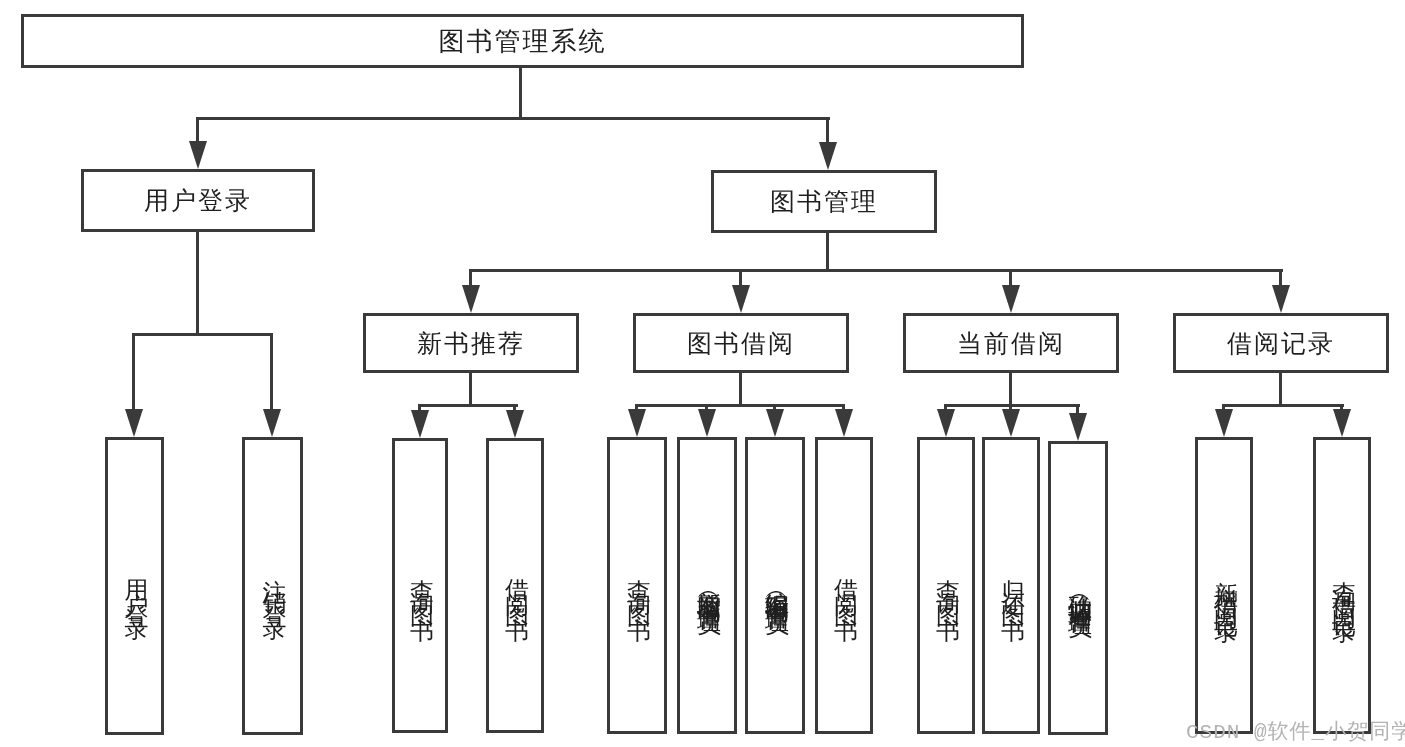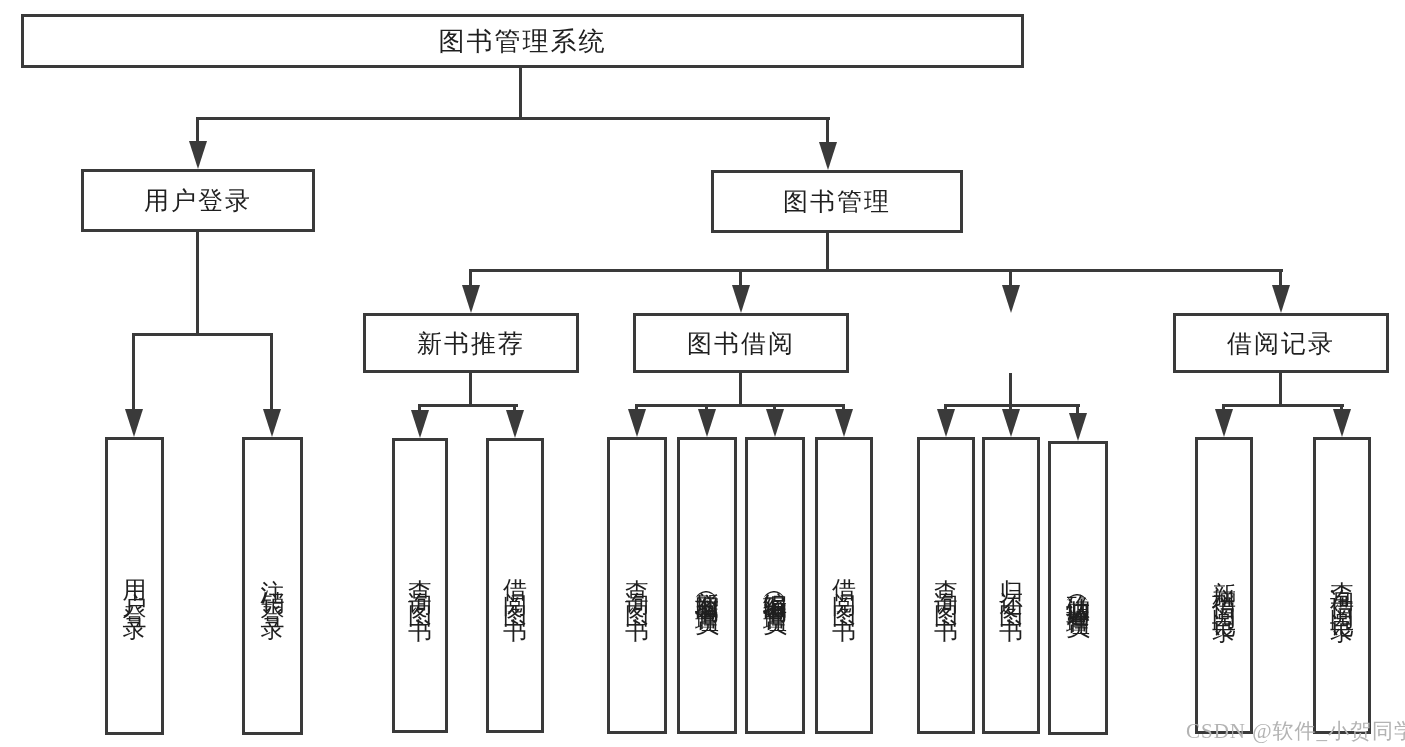--- a/index.html
+++ b/index.html
@@ -1,18 +1,18 @@
 <!DOCTYPE html>
 <html><head>
 <meta charset="utf-8">
 <style>
   html,body{margin:0;padding:0;background:#ffffff;}
   .stage{
     position:relative;width:1405px;height:747px;background:#ffffff;overflow:hidden;
-    font-family:Liberation Serif, serif;color:#1f1f1f;
+    font-family:Liberation Mono, monospace;color:#1f1f1f;
   }
   .box{
     position:absolute;box-sizing:border-box;background:#ffffff;
     border:3px solid #3a3a3a;display:flex;align-items:center;justify-content:center;
   }
   .h-box{font-size:25px;letter-spacing:2px;white-space:nowrap;}
   .root-box{font-size:26px;}
   .leaf .vtext{
     writing-mode:vertical-rl;text-orientation:mixed;
     font-size:24px;line-height:1;white-space:nowrap;
@@ -45,21 +45,21 @@
   <div class="vline" style="left:519px;top:68px;height:50px;"></div>
   <div class="hline" style="left:196px;top:117px;width:634px;"></div>
   <div class="vline" style="left:196px;top:117px;height:28px;"></div>
   <div class="arrow" style="left:189px;top:141px;"></div>
   <div class="vline" style="left:826px;top:117px;height:28px;"></div>
   <div class="arrow" style="left:819px;top:142px;"></div>
 
   <div class="box h-box" style="left:81px;top:169px;width:234px;height:63px;">
     <span>用户登录</span>
   </div>
-  <div class="box h-box" style="left:711px;top:170px;width:252px;height:63px;">
+  <div class="box h-box" style="left:711px;top:170px;width:226px;height:63px;">
     <span>图书管理</span>
   </div>
 
   <div class="vline" style="left:196px;top:232px;height:104px;"></div>
   <div class="hline" style="left:132px;top:333px;width:141px;"></div>
   <div class="vline" style="left:132px;top:333px;height:78px;"></div>
   <div class="arrow" style="left:125px;top:409px;"></div>
   <div class="vline" style="left:270px;top:333px;height:78px;"></div>
   <div class="arrow" style="left:263px;top:409px;"></div>
 
@@ -79,20 +79,23 @@
   <div class="vline" style="left:1009px;top:269px;height:18px;"></div>
   <div class="arrow" style="left:1002px;top:285px;"></div>
   <div class="vline" style="left:1279px;top:269px;height:18px;"></div>
   <div class="arrow" style="left:1272px;top:285px;"></div>
 
   <div class="box h-box" style="left:633px;top:313px;width:216px;height:60px;">
     <span>图书借阅</span>
   </div>
   <div class="box h-box" style="left:363px;top:313px;width:216px;height:60px;">
     <span>新书推荐</span>
+  </div>
+  <div class="box h-box" style="left:903px;top:313px;width:216px;height:60px;">
+    <span>当前借阅</span>
   </div>
   <div class="box h-box" style="left:1173px;top:313px;width:216px;height:60px;">
     <span>借阅记录</span>
   </div>
 
   <div class="vline" style="left:469px;top:373px;height:34px;"></div>
   <div class="hline" style="left:418px;top:404px;width:100px;"></div>
   <div class="vline" style="left:418px;top:404px;height:8px;"></div>
   <div class="arrow" style="left:411px;top:410px;"></div>
   <div class="vline" style="left:513px;top:404px;height:8px;"></div>

